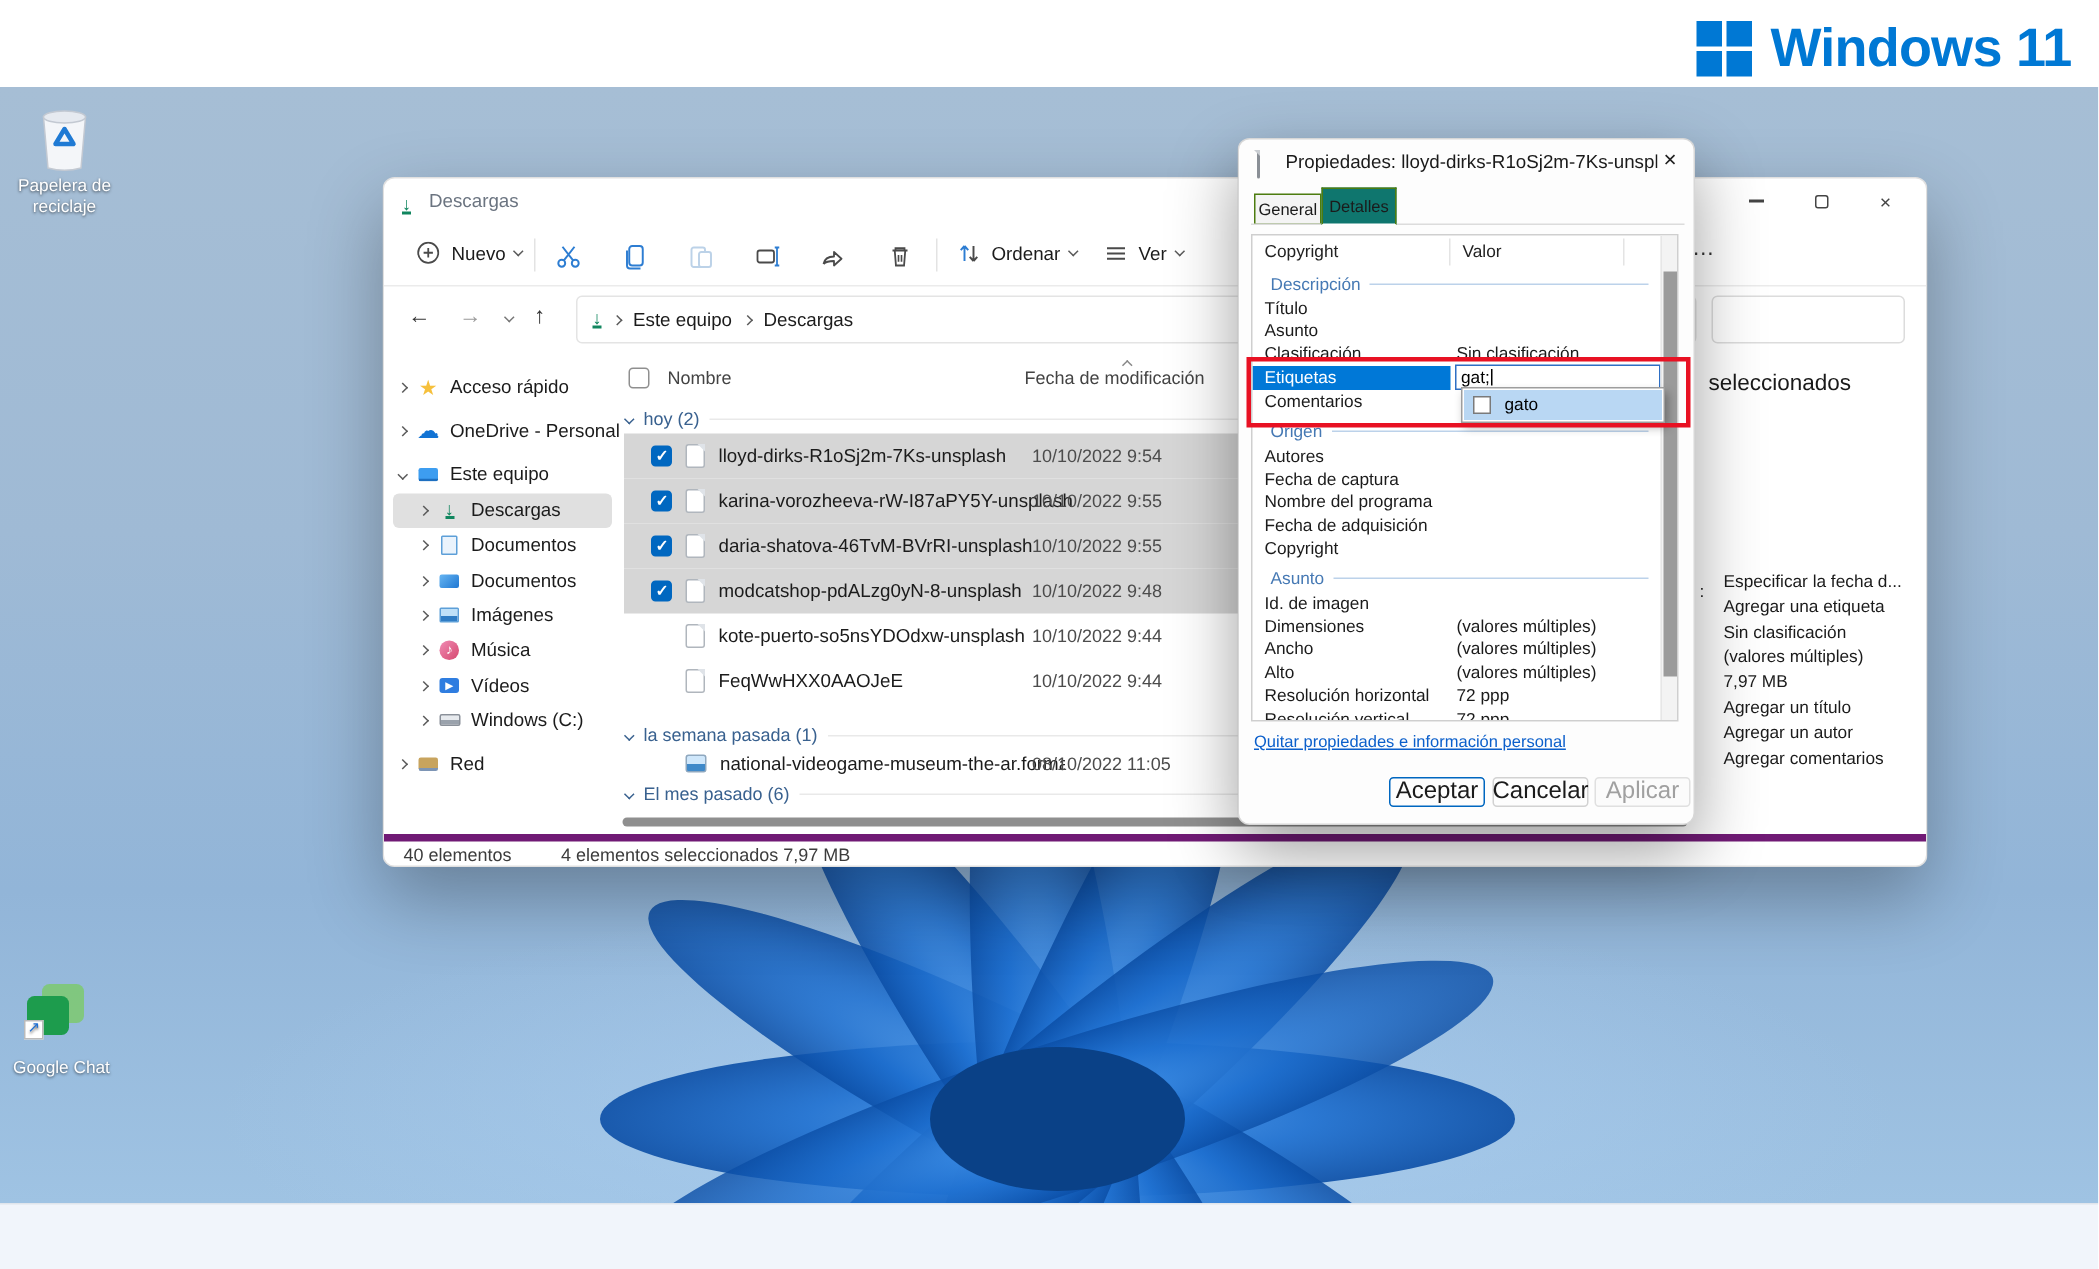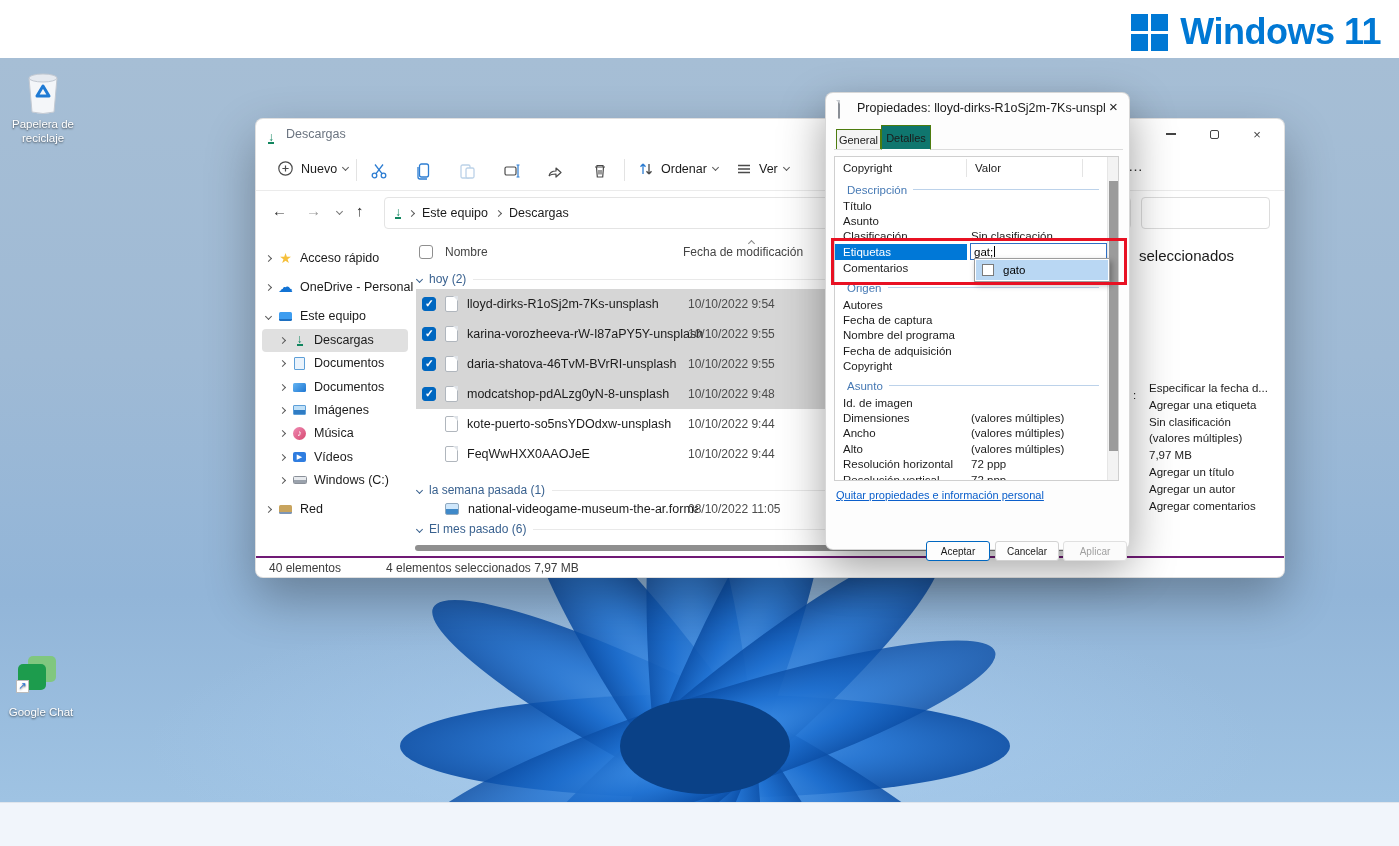--- a/index.html
+++ b/index.html
@@ -49,33 +49,33 @@
   .side-sel{position:absolute;left:6px;width:146px;height:23px;background:#e0e0e0;border-radius:4px}
   .sic{width:15px;height:15px;display:flex;align-items:center;justify-content:center;flex:none}
 
   
   .fl{left:155px;top:120px;width:720px;height:318px;overflow:hidden}
   .cb{width:14px;height:14px;border:1px solid #8f8f8f;border-radius:3px;background:#fff;flex:none}
   .cb.on{background:#0067c0;border-color:#0067c0;position:relative}
   .cb.on::after{content:"✓";position:absolute;left:2px;top:-1px;color:#fff;font-size:10.5px;font-weight:700}
   .ficon{width:13px;height:16px;background:#fff;border:1px solid #b0b6bd;border-radius:2px;position:relative;flex:none}
   .ficon::after{content:"";position:absolute;right:-1px;top:-1px;border-style:solid;border-width:0 5px 5px 0;border-color:transparent #dfe3e8 transparent transparent}
-  .frow{position:absolute;left:5px;width:714px;height:30px;display:flex;align-items:center;gap:9px;padding-left:6px}
+  .frow{position:absolute;left:5px;width:714px;height:30px;display:flex;align-items:center;gap:9px;padding-left:18px}
   .frow.sel{background:#d6d6d6}
   .fname{font-size:12.5px;color:#1b1b1b;white-space:nowrap;overflow:hidden}
   .fdate{position:absolute;left:272px;font-size:12px;color:#4c4c4c;white-space:nowrap}
   .group{position:absolute;left:0;width:720px;display:flex;align-items:center;gap:7px}
   .group .glabel{font-size:12px;color:#39618f;white-space:nowrap}
   .group .gline{flex:1;height:1px;background:#e9e9e9;margin-right:6px}
 
   
   .dp-line{height:16.8px;font-size:11.5px;color:#1b1b1b;white-space:nowrap}
 
   
-  .statusbar{left:0;top:437px;width:100%;height:22px;border-top:2px solid #701a75;display:flex;align-items:center;font-size:12px;color:#3c3c3c}
+  .statusbar{left:0;top:437px;width:100%;height:22px;border-top:5px solid #701a75;display:flex;align-items:center;font-size:12px;color:#3c3c3c}
 
   
   .dialog{left:825px;top:92px;width:305px;height:458px;background:#fdfdfd;border-radius:8px;border:1px solid rgba(0,0,0,.15);box-shadow:0 18px 45px rgba(0,0,0,.38);z-index:50}
   .dtitle{font-size:12.5px;color:#1a1a1a;white-space:nowrap;overflow:hidden}
   .doc-ic{width:11px;height:14px;background:#fff;border:1px solid #8a8f96;border-radius:1px;position:relative}
   .doc-ic::after{content:"";position:absolute;right:-1px;top:-1px;border-style:solid;border-width:0 4px 4px 0;border-color:transparent #c9cdd2 transparent transparent}
   .tab{position:absolute;font-size:11px;color:#1b1b1b;display:flex;align-items:center;justify-content:center;border:1px solid #4d7c0f;background:#f4f4f4}
   .tab.active{background:#0f766e;border-bottom-color:#fff;z-index:2}
   .plist{left:8px;top:63px;width:285px;height:325px;border:1px solid #cfcfcf;background:#fff;overflow:hidden}
   .phead{position:absolute;left:0;top:0;width:100%;height:22px;font-size:11.5px;color:#222}
@@ -88,21 +88,21 @@
   .psec .line{flex:1;height:1px;background:#bcd2ea}
   .pscroll{position:absolute;right:0;top:0;width:11px;height:100%;background:#f3f3f3;border-left:1px solid #e6e6e6}
   .pthumb{position:absolute;left:1px;width:9px;border-radius:0;background:#9b9b9b}
   .tagsel{background:#0078d7;color:#fff}
   .editbox{position:absolute;left:135px;top:86px;width:137px;height:17px;background:#fff;border:1px solid #2e6fc4;font-size:11.5px;color:#000;display:flex;align-items:center;padding-left:3px}
   .caret{width:1px;height:11px;background:#000;margin-left:1px}
   .ddown{left:148px;top:165px;width:136px;height:24px;background:#fff;border:1px solid #9d9d9d;box-shadow:2px 3px 6px rgba(0,0,0,.3);z-index:6;padding:1px}
   .ddrow{width:100%;height:100%;background:#b9d7f3;display:flex;align-items:center;gap:9px;padding-left:6px;font-size:11.5px;color:#000}
   .ddcb{width:12px;height:12px;background:#fff;border:1px solid #7a7a7a;flex:none}
   .dlink{font-size:11px;color:#0b5fcb;text-decoration:underline}
-  .dbtn{position:absolute;top:448px;width:64px;height:20px;border-radius:3px;background:#fdfdfd;border:1px solid #d2d2d2;font-size:10px;color:#1b1b1b;display:flex;align-items:center;justify-content:center}
+  .dbtn{position:absolute;top:425px;width:64px;height:20px;border-radius:3px;background:#fdfdfd;border:1px solid #d2d2d2;font-size:16px;color:#1b1b1b;display:flex;align-items:center;justify-content:center}
   .dbtn.default{border-color:#0067c0}
   .dbtn.disabled{color:#a0a0a0;background:#fbfbfb;border-color:#e0e0e0}
 
   .redbox{left:831px;top:238px;width:296px;height:47px;border:3px solid #e81123;z-index:60;pointer-events:none}
 
   
   .taskbar{left:0;top:802px;width:1399px;height:44px;background:#f1f5fb;border-top:1px solid #e0e5ec;z-index:70}
 </style>
 </head>
 <body>
@@ -427,21 +427,21 @@
         <div class="dp-line">(valores múltiples)</div>
         <div class="dp-line">7,97 MB</div>
         <div class="dp-line">Agregar un título</div>
         <div class="dp-line">Agregar un autor</div>
         <div class="dp-line">Agregar comentarios</div>
       </div>
     </div>
 
     <div class="a statusbar">
       <span style="margin-left:13px">40 elementos</span>
-      <span style="margin-left:45px">4 elementos seleccionados 7,97 MB</span>
+      <span style="margin-left:33px">4 elementos seleccionados 7,97 MB</span>
 
     </div>
   </div>
 
   <div class="a dialog">
 
     <div class="a" style="left:0;top:0;width:100%;height:30px">
       <span class="a doc-ic" style="left:12px;top:8px"></span>
       <span class="a dtitle" style="left:31px;top:8px;width:248px">Propiedades: lloyd-dirks-R1oSj2m-7Ks-unsplash, ...</span>
       <span class="a" style="left:283px;top:5px;font-size:15px;color:#222">×</span>

